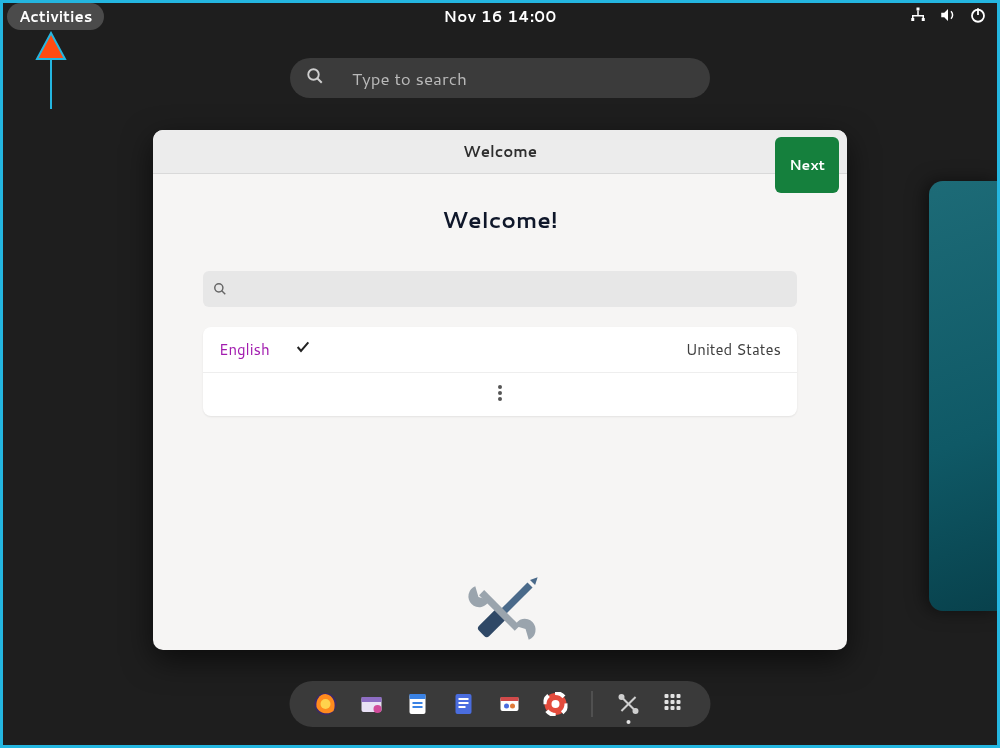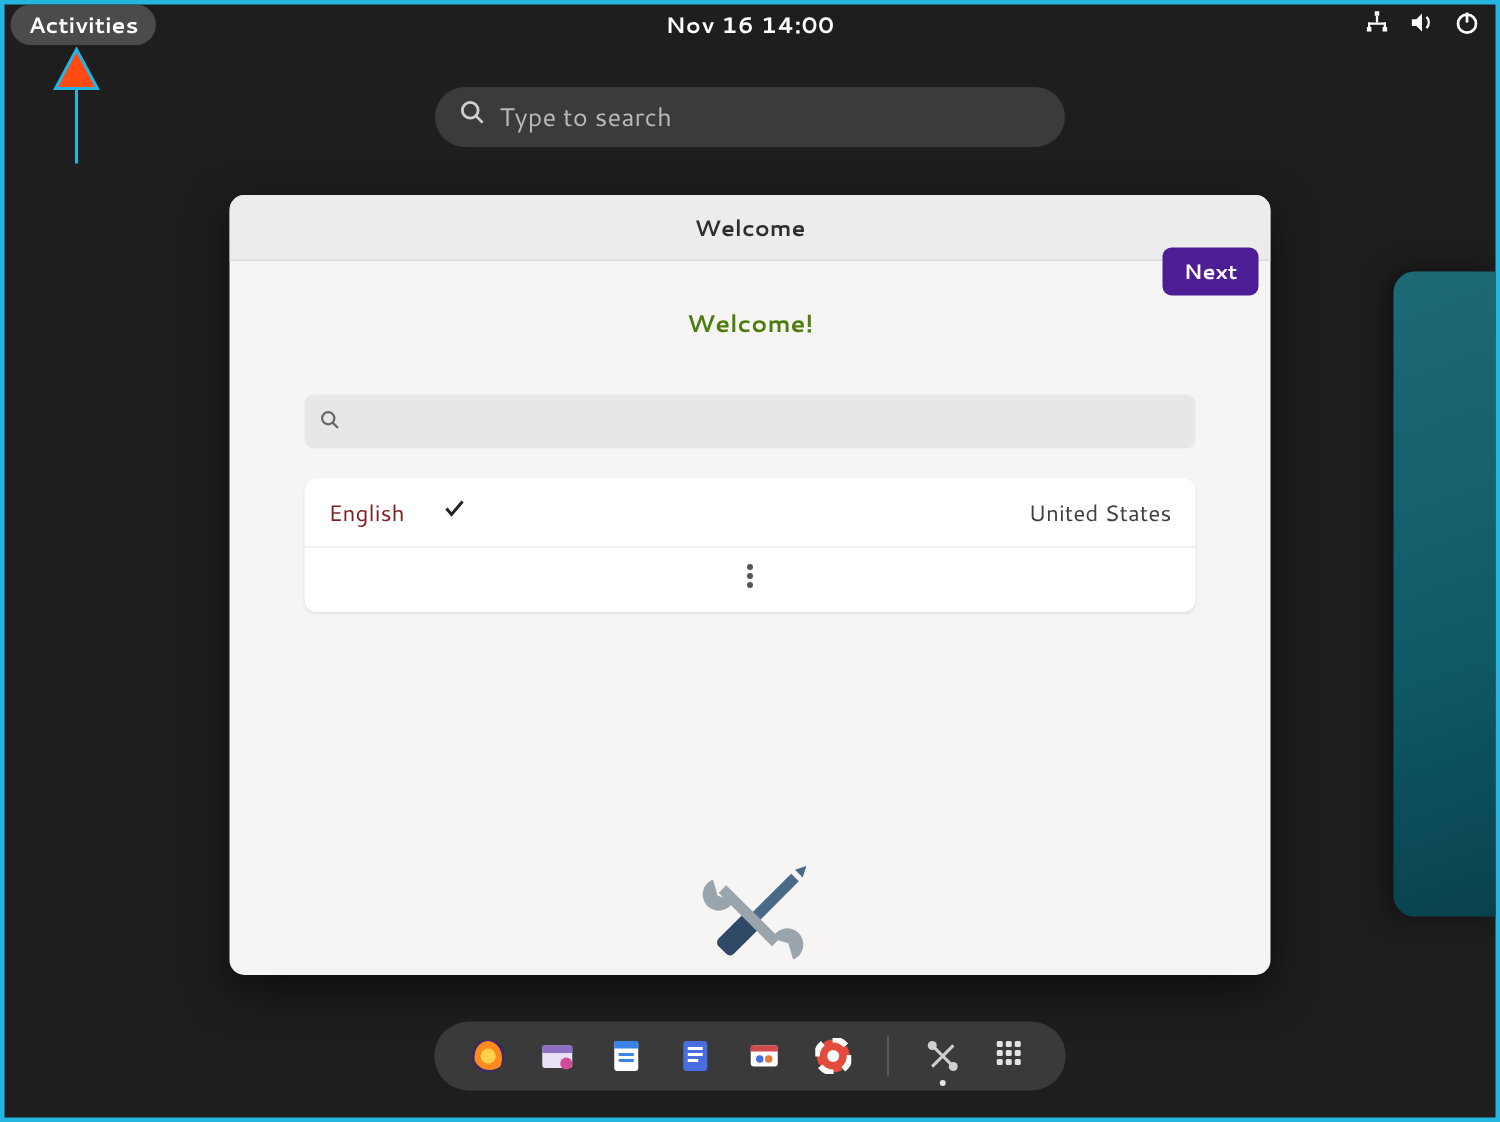--- a/index.html
+++ b/index.html
@@ -35,21 +35,21 @@
   .arrow {
     position: absolute; left: 28px; top: 28px;
     width: 40px; height: 80px;
   }
 
   
   .search-pill {
     position: absolute; left: 50%; top: 55px; transform: translateX(-50%);
     width: 420px; height: 40px;
     background: #3b3b3b; border-radius: 22px;
-    display: flex; align-items: center; padding: 4px 16px; gap: 9px;
+    display: flex; align-items: center; padding: 4px 16px; gap: 28px;
     color: #cfcfcf; font-size: 17px; justify-content: center;
   }
   .search-pill svg { width: 18px; height: 18px; flex-shrink: 0; }
   .search-pill input {
     background: transparent; border: none; outline: none;
     color: #cfcfcf; font-size: 17px; width: 100%;
   }
   .search-pill input::placeholder { color: #b9b9b9; }
 
   
@@ -62,47 +62,46 @@
   }
   .win-header {
     height: 44px; background: #ececec;
     border-bottom: 1px solid #d9d9d9;
     display: flex; align-items: center; justify-content: center;
     position: relative;
     font-weight: 700; font-size: 15px; color: #2e2e2e;
   }
   .next-btn {
     position: absolute; right: 8px; top: 7px;
-    background: #4c1d95; color: #fff;
+    background: #15803d; color: #fff;
     border: none; border-radius: 6px;
-    padding: 6px 14px; font-size: 14px; font-weight: 700;
+    padding: 18px 14px; font-size: 14px; font-weight: 700;
     cursor: pointer;
-    margin-top: 28px;
   }
   .win-body { padding: 30px 50px 0; text-align: center; }
-  .win-body h1 { font-size: 16px; font-weight: 900; margin-bottom: 36px; color: #4d7c0f; }
+  .win-body h1 { font-size: 22px; font-weight: 900; margin-bottom: 36px; color: #0f172a; }
 
   .lang-search {
     width: 100%; height: 36px;
     background: #e7e7e7; border-radius: 6px;
     display: flex; align-items: center; padding: 0 10px;
     margin-bottom: 20px;
   }
   .lang-search svg { width: 14px; height: 14px; color: #555; }
 
   .lang-list {
     background: #fff; border-radius: 8px;
     box-shadow: 0 1px 2px rgba(0,0,0,.08);
   }
   .lang-row {
     display: flex; align-items: center; justify-content: space-between;
     padding: 12px 16px; font-size: 15px;
     border-bottom: 1px solid #eee;
   }
-  .lang-row .left { display: flex; gap: 25px; align-items: center; color: #7f1d1d; }
+  .lang-row .left { display: flex; gap: 25px; align-items: center; color: #a21caf; }
   .lang-row .right { color: #404040; }
   .lang-row .check { width: 16px; height: 16px; }
   .more-row {
     display: flex; justify-content: center; padding: 10px 0;
     color: #555;
   }
 
   
   .tools-overlay {
     position: absolute; left: 454px; top: 565px; width: 90px; height: 90px;

